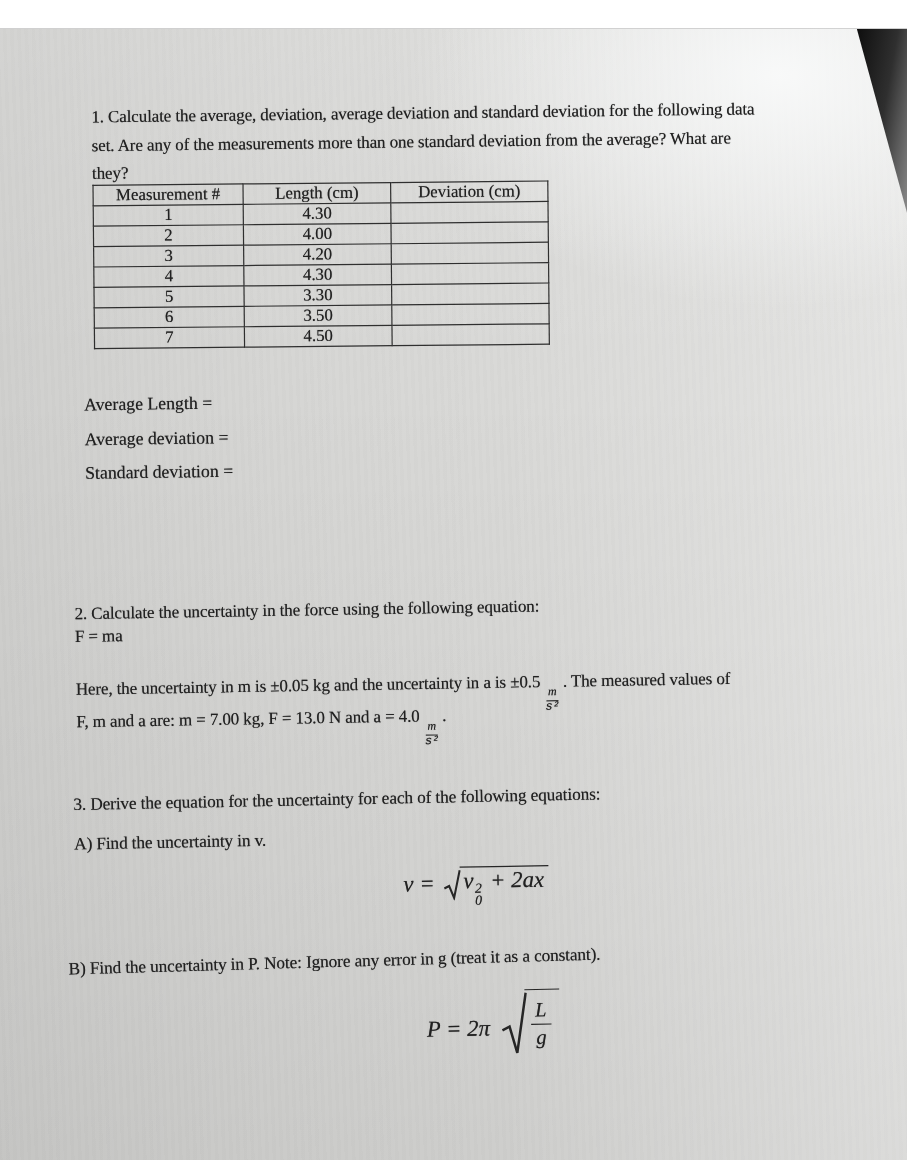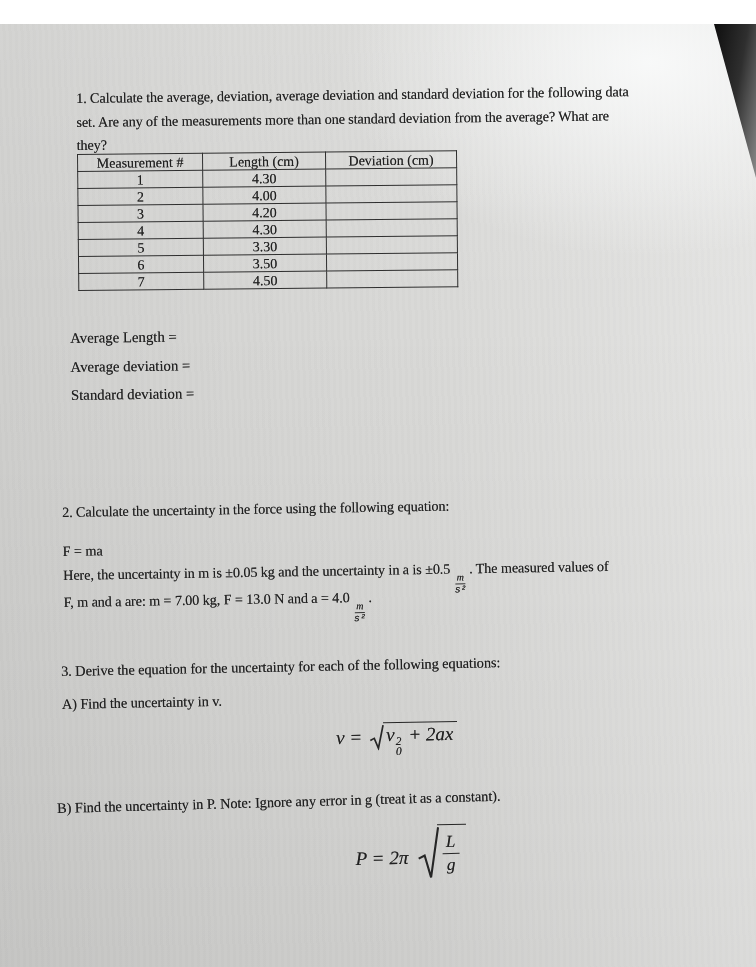--- a/index.html
+++ b/index.html
@@ -43,21 +43,21 @@
   }
   .col-m{width:120px;} .col-l{width:118px;} .col-d{width:126px;}
 
   
   .avgs{left:70px;top:304px;transform:rotate(-0.8deg);transform-origin:left top;}
   .avgs div{font-size:14.8px;line-height:20px;margin-bottom:8.5px;}
 
   
   .p2{left:62px;top:480px;transform:rotate(-0.95deg);transform-origin:left top;width:680px;height:130px;}
   .p2 .abs{position:absolute;left:0;font-size:14.2px;letter-spacing:-0.1px;}
-  .p2-l1{top:0;} .p2-l2{top:39px;font-family:Liberation Serif, serif;} .p2-l3{top:63px;} .p2-l4{top:90px;}
+  .p2-l1{top:0;} .p2-l2{top:19px;font-family:Liberation Serif, serif;} .p2-l3{top:63px;} .p2-l4{top:90px;}
   .ifrac{display:inline-flex;flex-direction:column;align-items:center;
     vertical-align:-7px;line-height:1;font-size:10px;font-style:italic;margin:0 3px 0 4px;}
   .ifrac .num{border-bottom:1px solid #333;padding:0 1.5px 1px;}
   .ifrac .den{padding-top:0.5px;font-family:Liberation Mono, monospace;}
 
   
   .p3{left:61px;top:639px;transform:rotate(-1.15deg);transform-origin:left top;width:640px;height:60px;}
   .p3 .abs{position:absolute;left:0;font-size:14.4px;letter-spacing:-0.1px;}
   .p3-l1{top:0;} .p3-l2{top:33px;}
   .pB{left:57px;top:776px;transform:rotate(-1.6deg);transform-origin:left top;font-size:14.4px;letter-spacing:-0.1px;}

